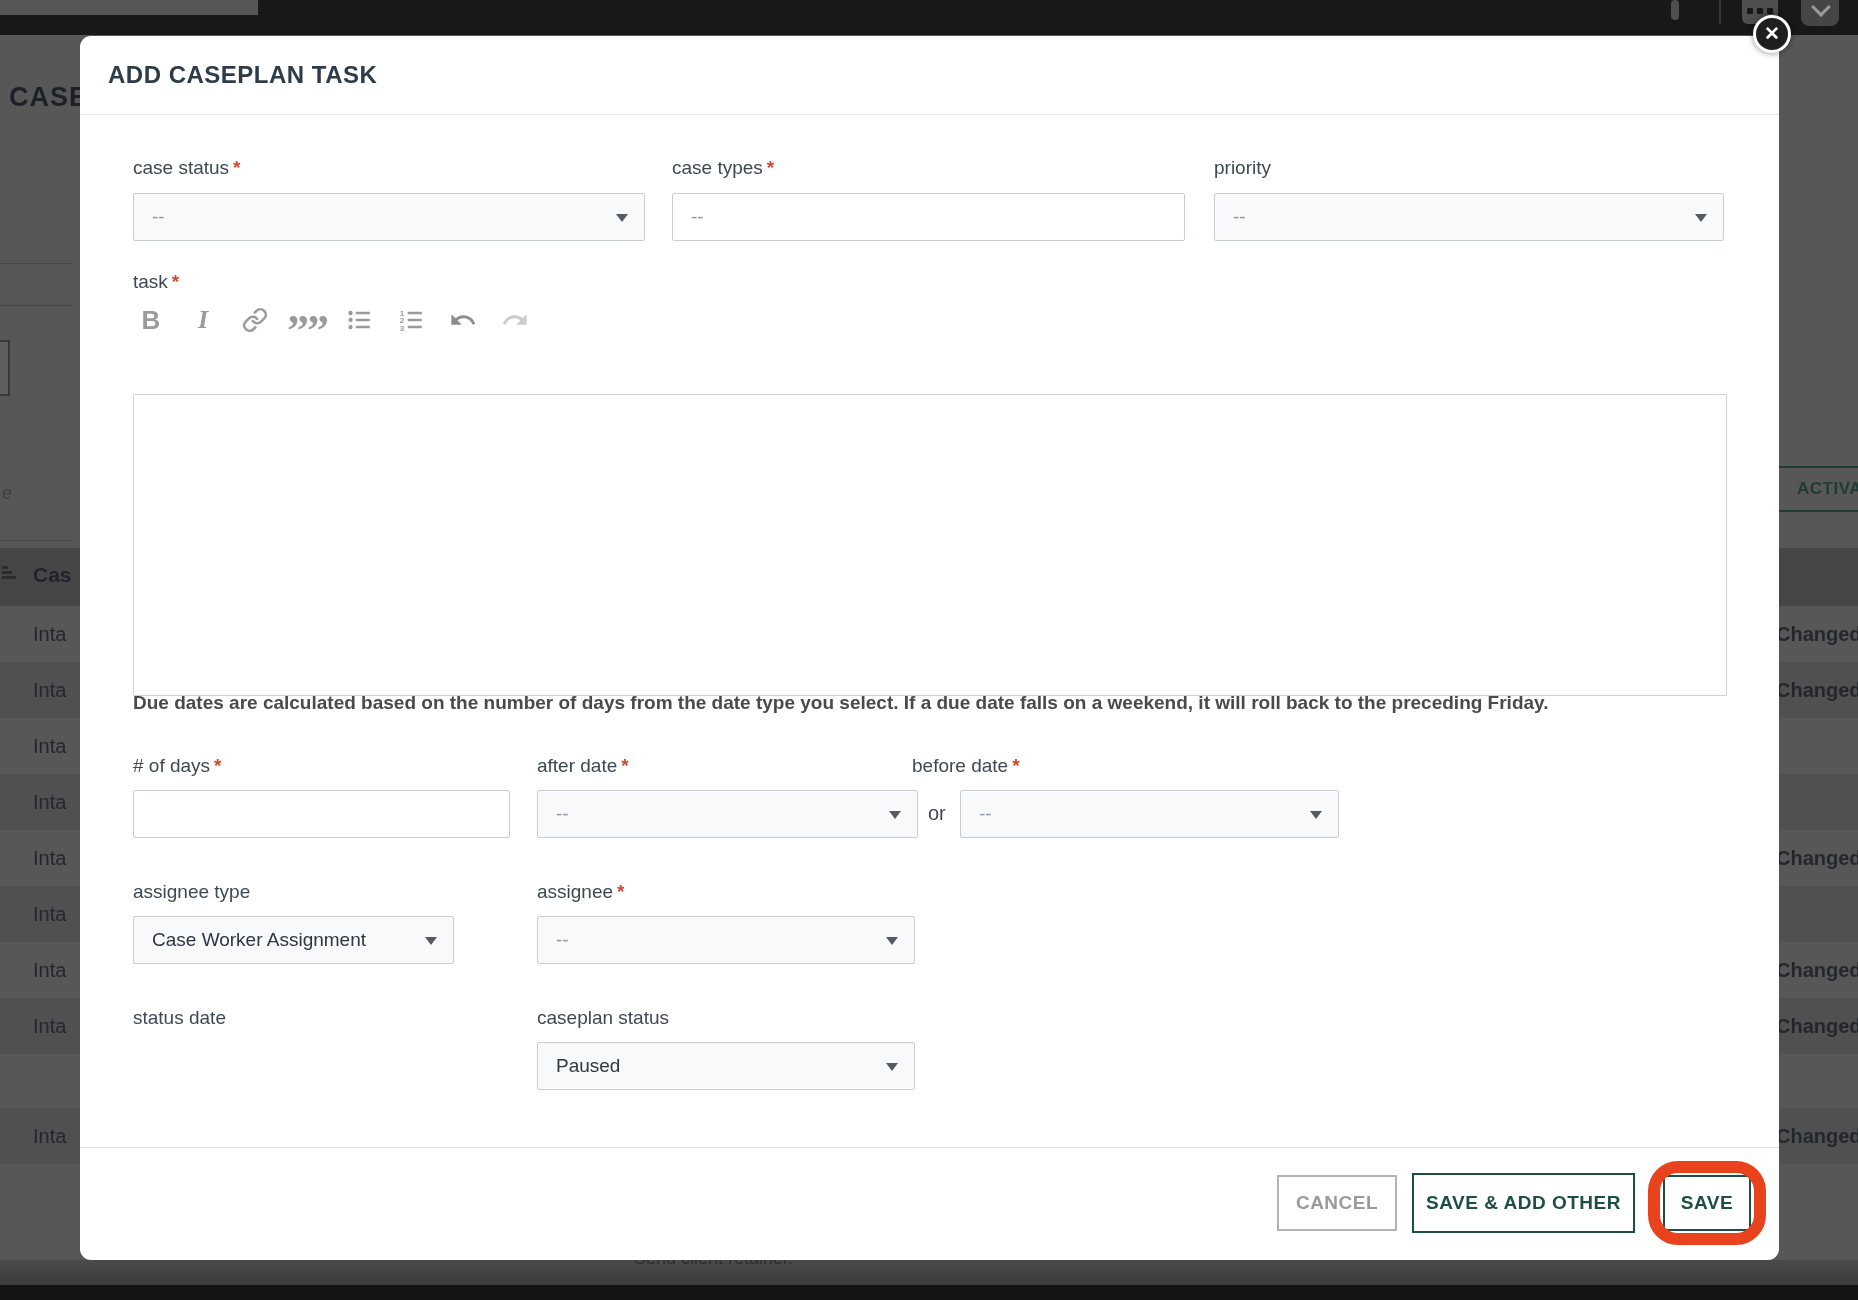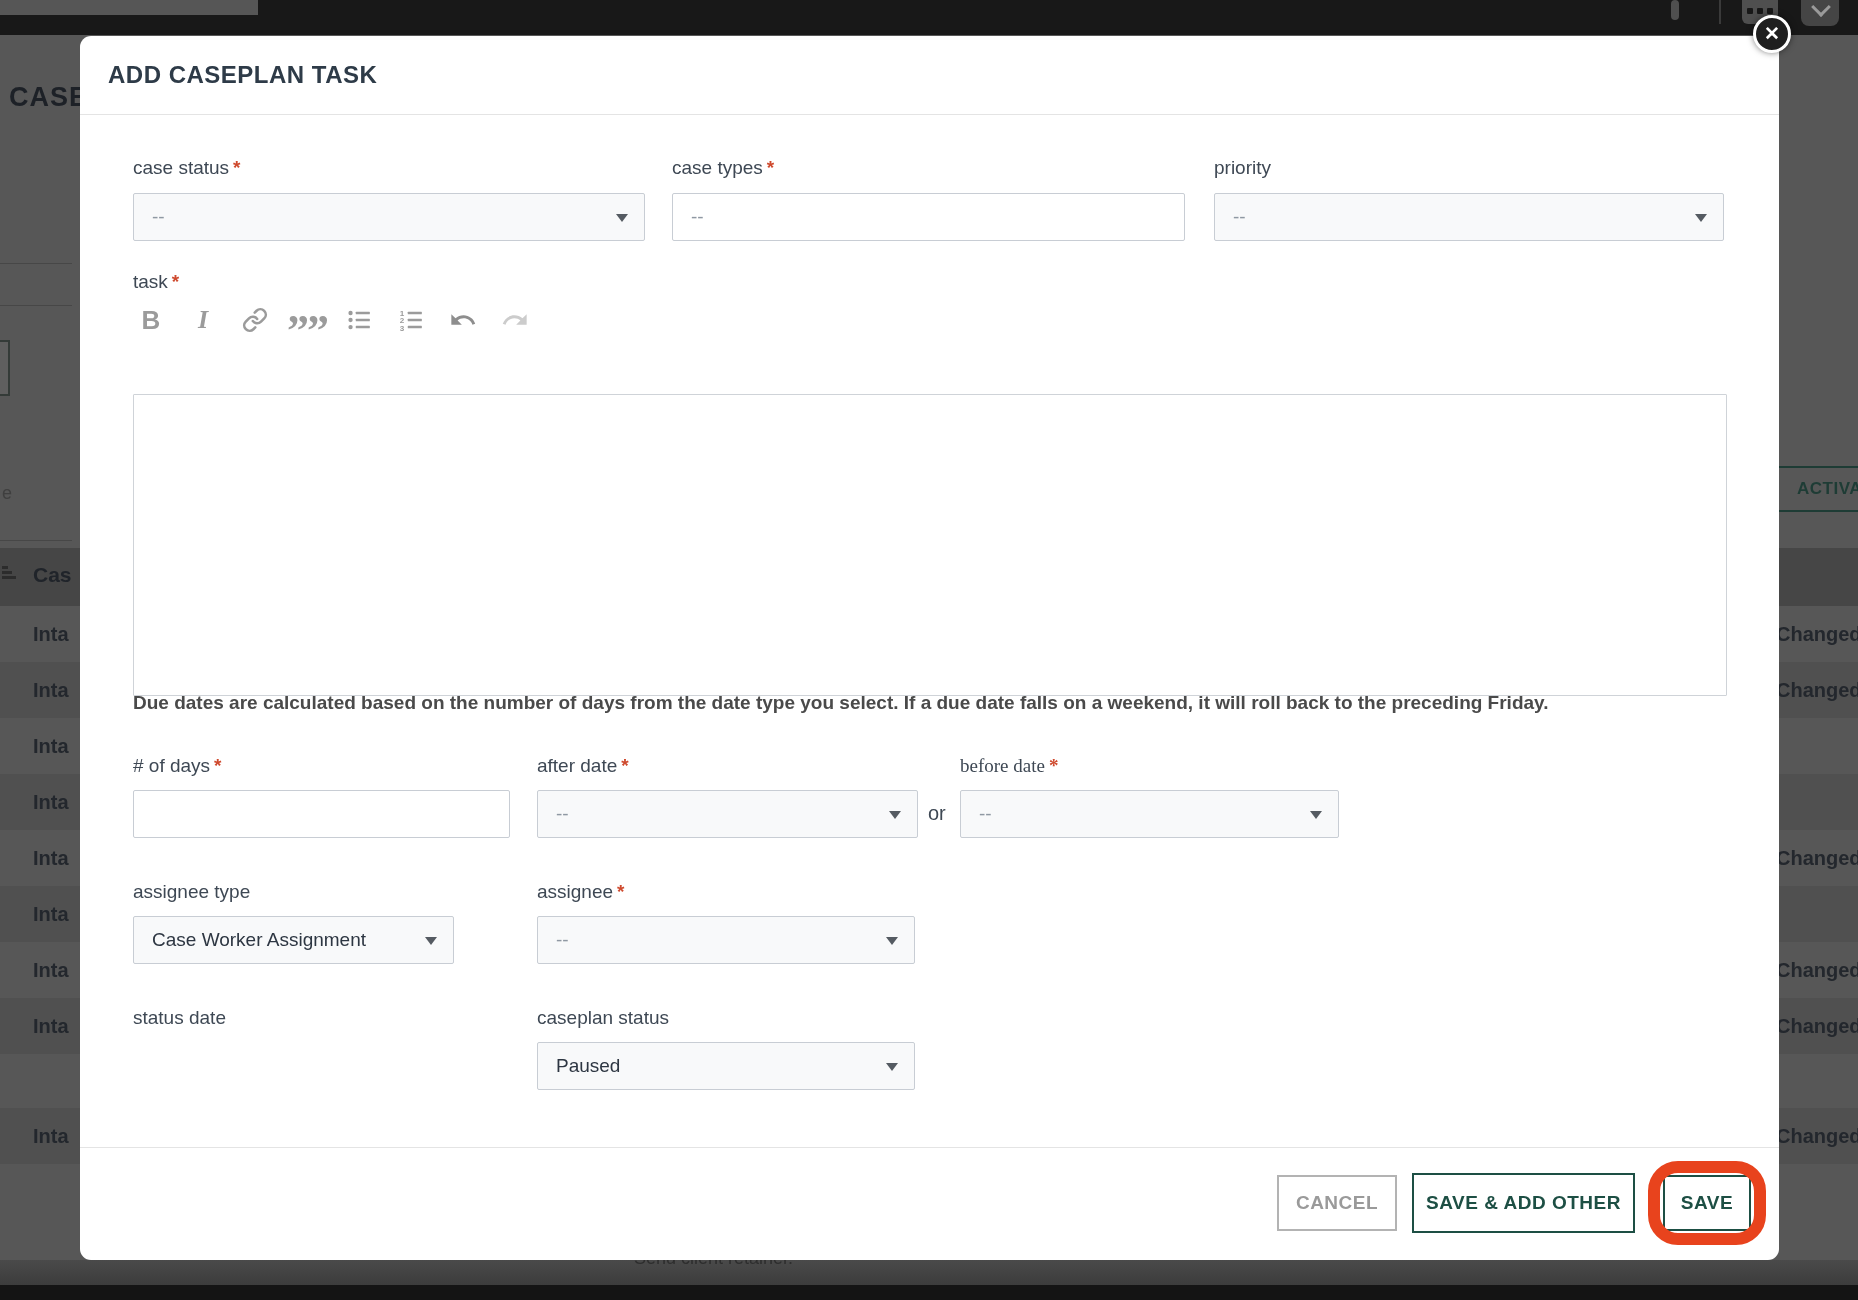--- a/index.html
+++ b/index.html
@@ -26,21 +26,21 @@
   .bg-hint { position:absolute; left:2px; top:483px; font-size:18px; color:#3f3f3f; }
   .bg-thead { position:absolute; left:0; top:548px; width:1858px; height:58px; background:#464646; }
   .bg-sort { position:absolute; left:2px; top:18px; width:14px; height:14px; }
   .bg-sort i { position:absolute; left:0; height:3px; background:#2c2c2c; }
   .bg-sort i:nth-child(1){top:0; width:6px;} .bg-sort i:nth-child(2){top:5px; width:10px;} .bg-sort i:nth-child(3){top:10px; width:14px;}
   .bg-th { position:absolute; left:33px; top:15px; font-size:21px; font-weight:700; color:#20242a; }
   .bg-activate { position:absolute; left:1777px; top:466px; width:110px; height:46px; border:2px solid #1e3c35;
     color:#1e3c35; font-size:17px; font-weight:700; letter-spacing:0.5px; line-height:42px; padding-left:18px; background:#575757; }
   .bg-row { position:absolute; left:0; width:1858px; height:56px; font-size:20px; line-height:56px; color:#23272d; }
   .bg-row.alt { background:#505050; }
-  .bg-row .c1 { position:absolute; left:33px;font-weight:bold; }
+  .bg-row .c1 { position:absolute; left:33px; }
   .bg-row .c2 { position:absolute; left:1776px;font-weight:bold; }
   .bg-bottom-text { position:absolute; left:634px; top:1248px; font-size:18px; color:#2e2e2e; }
   .botbar { position:absolute; left:0; top:1285px; width:1858px; height:15px; background:#141414; }
   .bot-grad { position:absolute; left:0; top:1260px; width:1858px; height:25px;
     background:linear-gradient(#4a4a4a,#3c3c3c); }
 
   
   .modal { position:absolute; left:72px; top:36px; width:1699px; height:1224px; background:#ffffff;
     border-radius:11px; z-index:5;margin-left:8px; }
   .m-header { position:absolute; left:0; top:0; width:100%; height:79px; border-bottom:1px solid #e4e4e4; }
@@ -72,21 +72,21 @@
   .tbtn.i { font-style:italic; font-family:"Liberation Serif",serif; font-size:26px; }
   .tbtn.q { font-family:"Liberation Serif",serif; font-size:44px; line-height:10px; padding-top:22px; letter-spacing:-2px; }
   .tbtn.redo { color:#cccccc; }
   .editor { position:absolute; left:53px; top:358px; width:1594px; height:302px; border:1px solid #cfd3d8;
     background:#fff; border-radius:1px; }
   .help { position:absolute; left:53px; top:656px; width:1480px; font-size:19px; font-weight:700; color:#4a4a4a; }
   
   .lbl-days { left:53px; top:719px; } .inp-days { left:53px; top:754px; width:377px; }
   .lbl-after { left:457px; top:719px; } .sel-after { left:457px; top:754px; width:381px; }
   .or-text { position:absolute; left:848px; top:766px; font-size:20px; color:#3e4854; }
-  .lbl-before { left:880px; top:719px;font-family:Liberation Serif, serif; } .sel-before { left:880px; top:754px; width:379px; }
+  .lbl-before { left:832px; top:719px; } .sel-before { left:880px; top:754px; width:379px; }
   
   .lbl-assignee-type { left:53px; top:845px; } .sel-assignee-type { left:53px; top:880px; width:321px; }
   .lbl-assignee { left:457px; top:845px; } .sel-assignee { left:457px; top:880px; width:378px; }
   
   .lbl-trigger { left:53px; top:971px; } .sel-trigger { left:53px; top:1006px; width:377px; }
   .lbl-cp-status { left:457px; top:971px; } .sel-cp-status { left:457px; top:1006px; width:378px; }
 
   
   .m-footer { position:absolute; left:0; top:1111px; width:100%; height:113px; border-top:1px solid #e4e4e4; }
   .btn { position:absolute; font-size:19px; font-weight:700; letter-spacing:0.5px; text-align:center;

